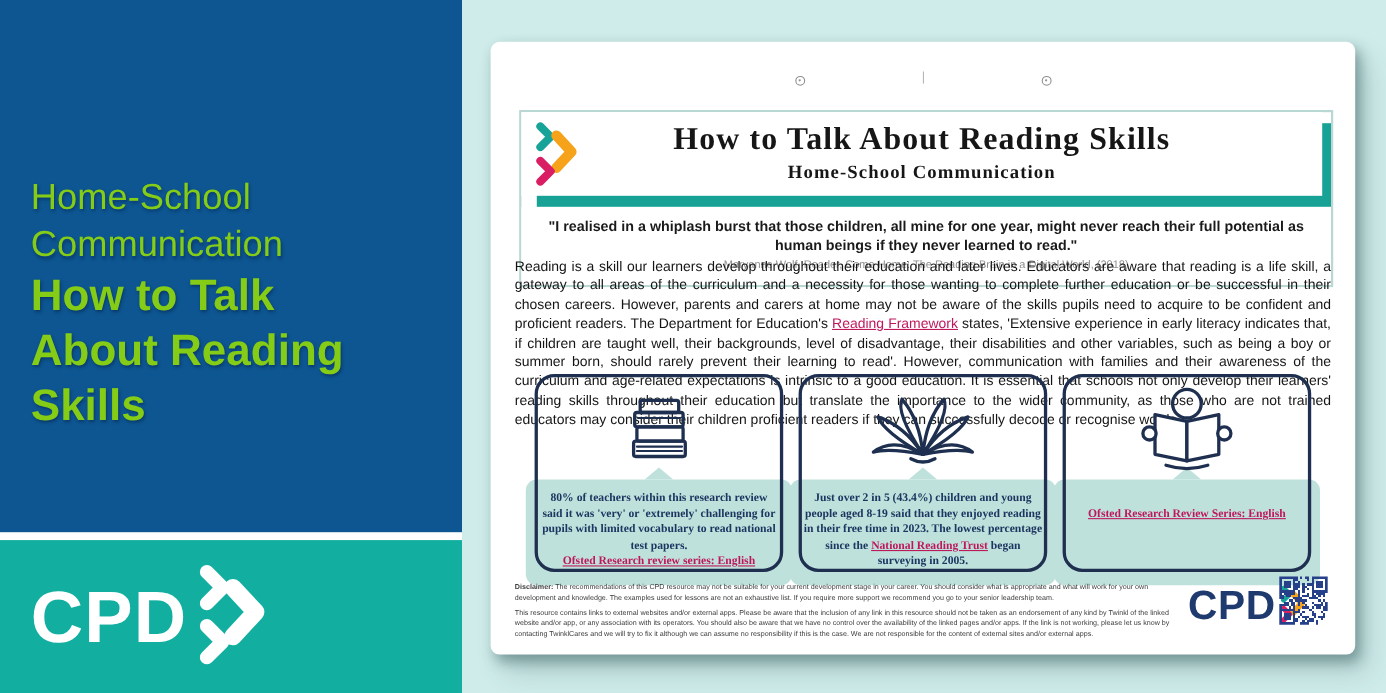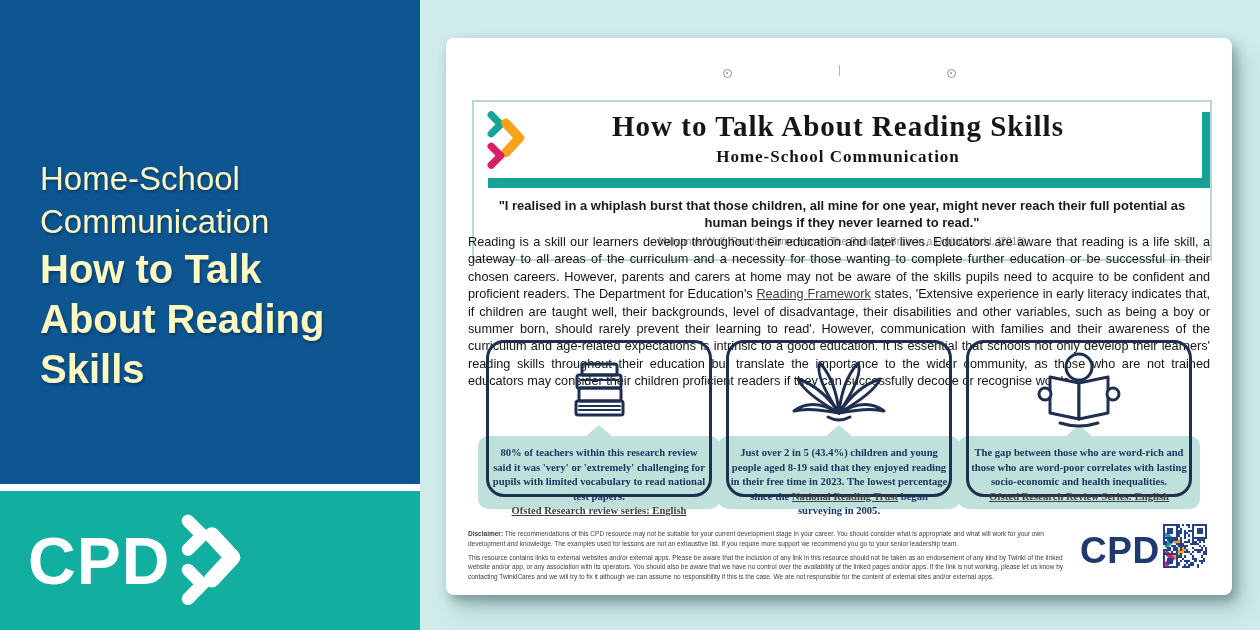--- a/index.html
+++ b/index.html
@@ -2,21 +2,21 @@
 <html><head>
 <meta charset="utf-8">
 <style>
   * { margin:0; padding:0; box-sizing:border-box; }
   html,body { width:1260px; height:630px; }
   .stage { position:relative; width:1260px; height:630px; background:#cfecea;
            font-family:"Liberation Sans", sans-serif; overflow:hidden; }
 
   
   .left-blue { position:absolute; left:0; top:0; width:420px; height:484px; background:#0d5691; }
-  .left-text { position:absolute; left:40px; top:158px; color:#fef9c3; text-shadow:1px 2px 3px rgba(0,0,40,.35); }
+  .left-text { position:absolute; left:28px; top:158px; color:#84cc16; text-shadow:1px 2px 3px rgba(0,0,40,.35); }
   .lp-sub   { font-size:33px; line-height:1.3; font-weight:400; white-space:pre-line; }
   .lp-title { font-size:40px; line-height:1.25; font-weight:700; margin-top:0; white-space:pre-line; }
   .left-gap  { position:absolute; left:0; top:484px; width:420px; height:7px; background:#fff; }
   .left-teal { position:absolute; left:0; top:491px; width:420px; height:139px; background:#12afa0;
                display:flex; align-items:center; padding-left:28px; }
   .cpd-big { color:#fff; font-size:66px; font-weight:700; letter-spacing:1px; line-height:1; }
   .chev { display:inline-block; }
 
   
   .page { position:absolute; left:446px; top:38px; width:786px; height:557px; background:#fff;
@@ -39,25 +39,25 @@
                color:#161616; padding-top:8px; letter-spacing:1px; }
   .hdr-sub   { text-align:center; font-family:cursive; font-size:17px; font-weight:700;
                color:#161616; margin-top:4px; letter-spacing:1px; }
   .quote { padding:10px 24px 12px; text-align:center; background:#fff; }
   .quote-text { font-size:13px; font-weight:700; color:#1a1a1a; line-height:1.3; }
   .quote-attr { font-size:10px; color:#8d8d8d; margin-top:4px;text-align:center; }
 
   
   .bodytxt { position:absolute; left:22px; top:196px; width:742px; font-size:12.7px;
              line-height:1.37; text-align:justify; color:#141414; }
-  .link { color:#404040; text-decoration:underline; cursor:pointer; }
+  .link { color:#be185d; text-decoration:underline; cursor:pointer; }
 
   
   .cards { position:absolute; left:40px; top:302px; width:706px; display:flex; gap:14px; }
-  .cardw { position:relative; width:226px; height:157px;padding-left:45px; }
+  .cardw { position:relative; width:226px; height:180px;padding-left:45px; }
   .teal-band { position:absolute; left:-8px; right:-8px; top:96px; bottom:-12px;
                background:#bfe1db; border-radius:10px; }
   .teal-band::before { content:''; position:absolute; top:-11px; left:50%; margin-left:-13px;
                border-left:13px solid transparent; border-right:13px solid transparent;
                border-bottom:11px solid #bfe1db; }
   .card { position:absolute; inset:0; border:3px solid #1e2f50; border-radius:18px; }
   .card-icon { position:absolute; top:8px; left:0; right:0; display:flex; justify-content:center; }
   .card-text { position:absolute; left:1px; right:1px; top:103px; text-align:center;
                font-family:cursive; font-size:10.6px; line-height:1.38; color:#1c3661; font-weight:600; }
 
@@ -174,21 +174,21 @@
             <svg width="100" height="88" viewBox="0 0 100 88" fill="none" stroke="#1e2f50" stroke-width="3" stroke-linejoin="round" stroke-linecap="round">
               <circle cx="50" cy="16" r="13"></circle>
               <path d="M50 32 L21 26 L21 62 L50 68 Z" fill="#ffffff"></path>
               <path d="M50 32 L79 26 L79 62 L50 68 Z" fill="#ffffff"></path>
               <circle cx="16" cy="43" r="6" fill="#ffffff"></circle>
               <circle cx="84" cy="43" r="6" fill="#ffffff"></circle>
               <path d="M31 72 Q50 78 69 72"></path>
             </svg>
           </div>
           <div class="card-text">
-            <span>The gap between those who are word-rich and those who are word-poor correlates with lasting socio-economic and health inequalities.</span><br>
+            <br>
             <a class="link">Ofsted Research Review Series: English</a>
           </div>
         </div>
       </div>
     </div>
 
     <div class="disc">
       <p><b>Disclaimer:</b><span> The recommendations of this CPD resource may not be suitable for your current development stage in your career. You should consider what is appropriate and what will work for your own development and knowledge. The examples used for lessons are not an exhaustive list. If you require more support we recommend you go to your senior leadership team.</span></p>
       <p>This resource contains links to external websites and/or external apps. Please be aware that the inclusion of any link in this resource should not be taken as an endorsement of any kind by Twinkl of the linked website and/or app, or any association with its operators. You should also be aware that we have no control over the availability of the linked pages and/or apps. If the link is not working, please let us know by contacting TwinklCares and we will try to fix it although we can assume no responsibility if this is the case. We are not responsible for the content of external sites and/or external apps.</p>
     </div>

